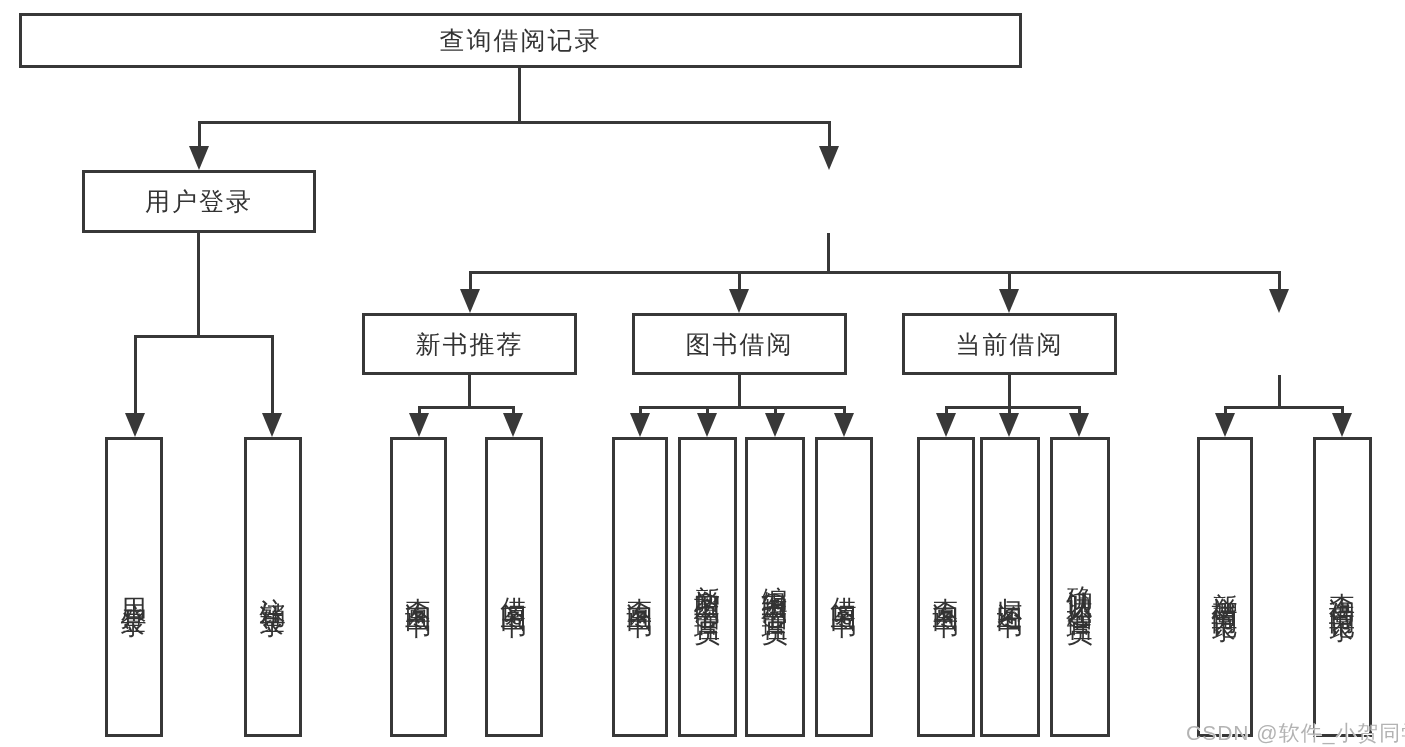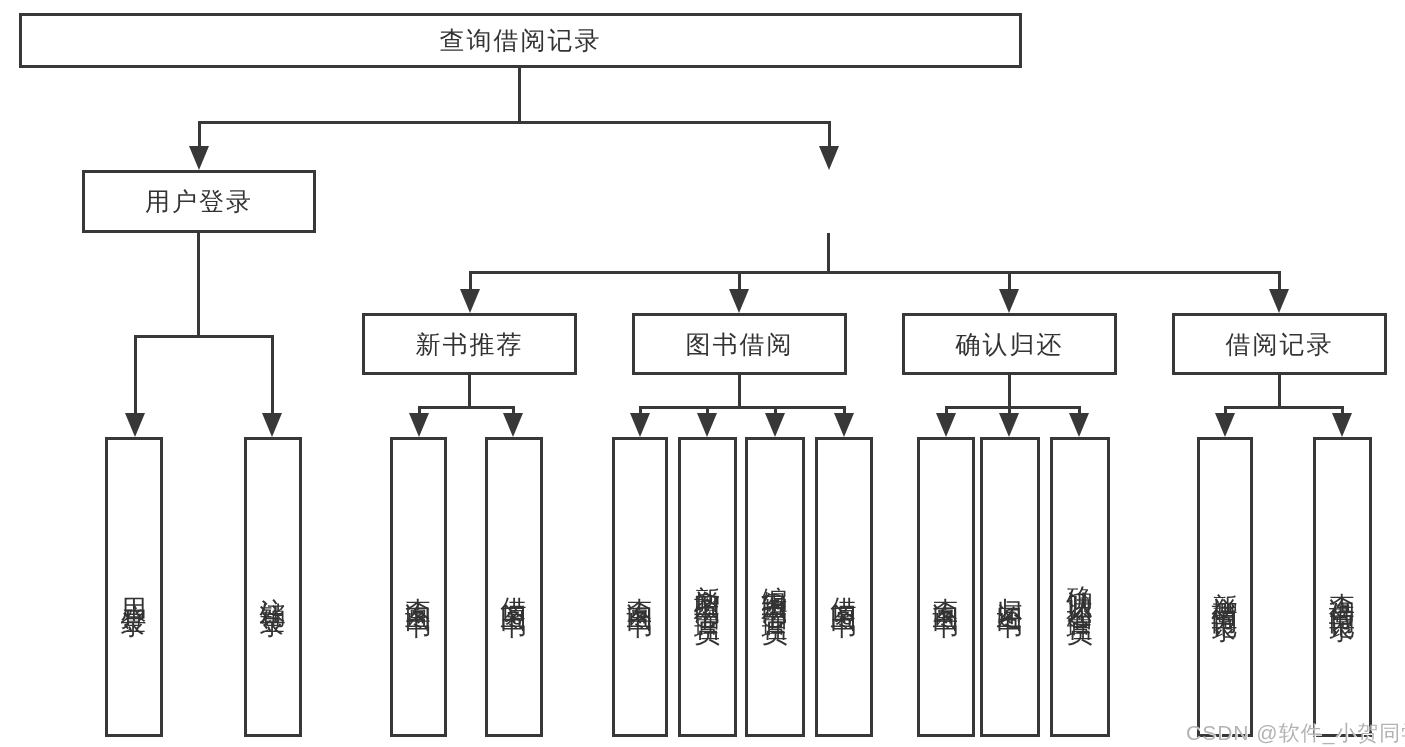--- a/index.html
+++ b/index.html
@@ -93,24 +93,21 @@
   <div class="vline" style="left:1278px; top:271px; height:20px;"></div>
   <div class="arrow" style="left:1269px; top:289px;"></div>
 
   <div class="node" style="left:632px; top:313px; width:215px; height:62px;">
     <span class="lbl">图书借阅</span>
   </div>
   <div class="node" style="left:362px; top:313px; width:215px; height:62px;">
     <span class="lbl">新书推荐</span>
   </div>
   <div class="node" style="left:902px; top:313px; width:215px; height:62px;">
-    <span class="lbl">确认归还</span>
-  </div>
-  <div class="node" style="left:1172px; top:313px; width:215px; height:62px;">
-    <span class="lbl">借阅记录</span>
+    <span class="lbl">当前借阅</span>
   </div>
 
   <div class="vline" style="left:468px; top:375px; height:34px;"></div>
   <div class="hline" style="left:418px; top:406px; width:97px;"></div>
   <div class="vline" style="left:418px; top:406px; height:9px;"></div>
   <div class="arrow" style="left:409px; top:413px;"></div>
   <div class="vline" style="left:512px; top:406px; height:9px;"></div>
   <div class="arrow" style="left:503px; top:413px;"></div>
 
   <div class="vline" style="left:738px; top:375px; height:34px;"></div>

